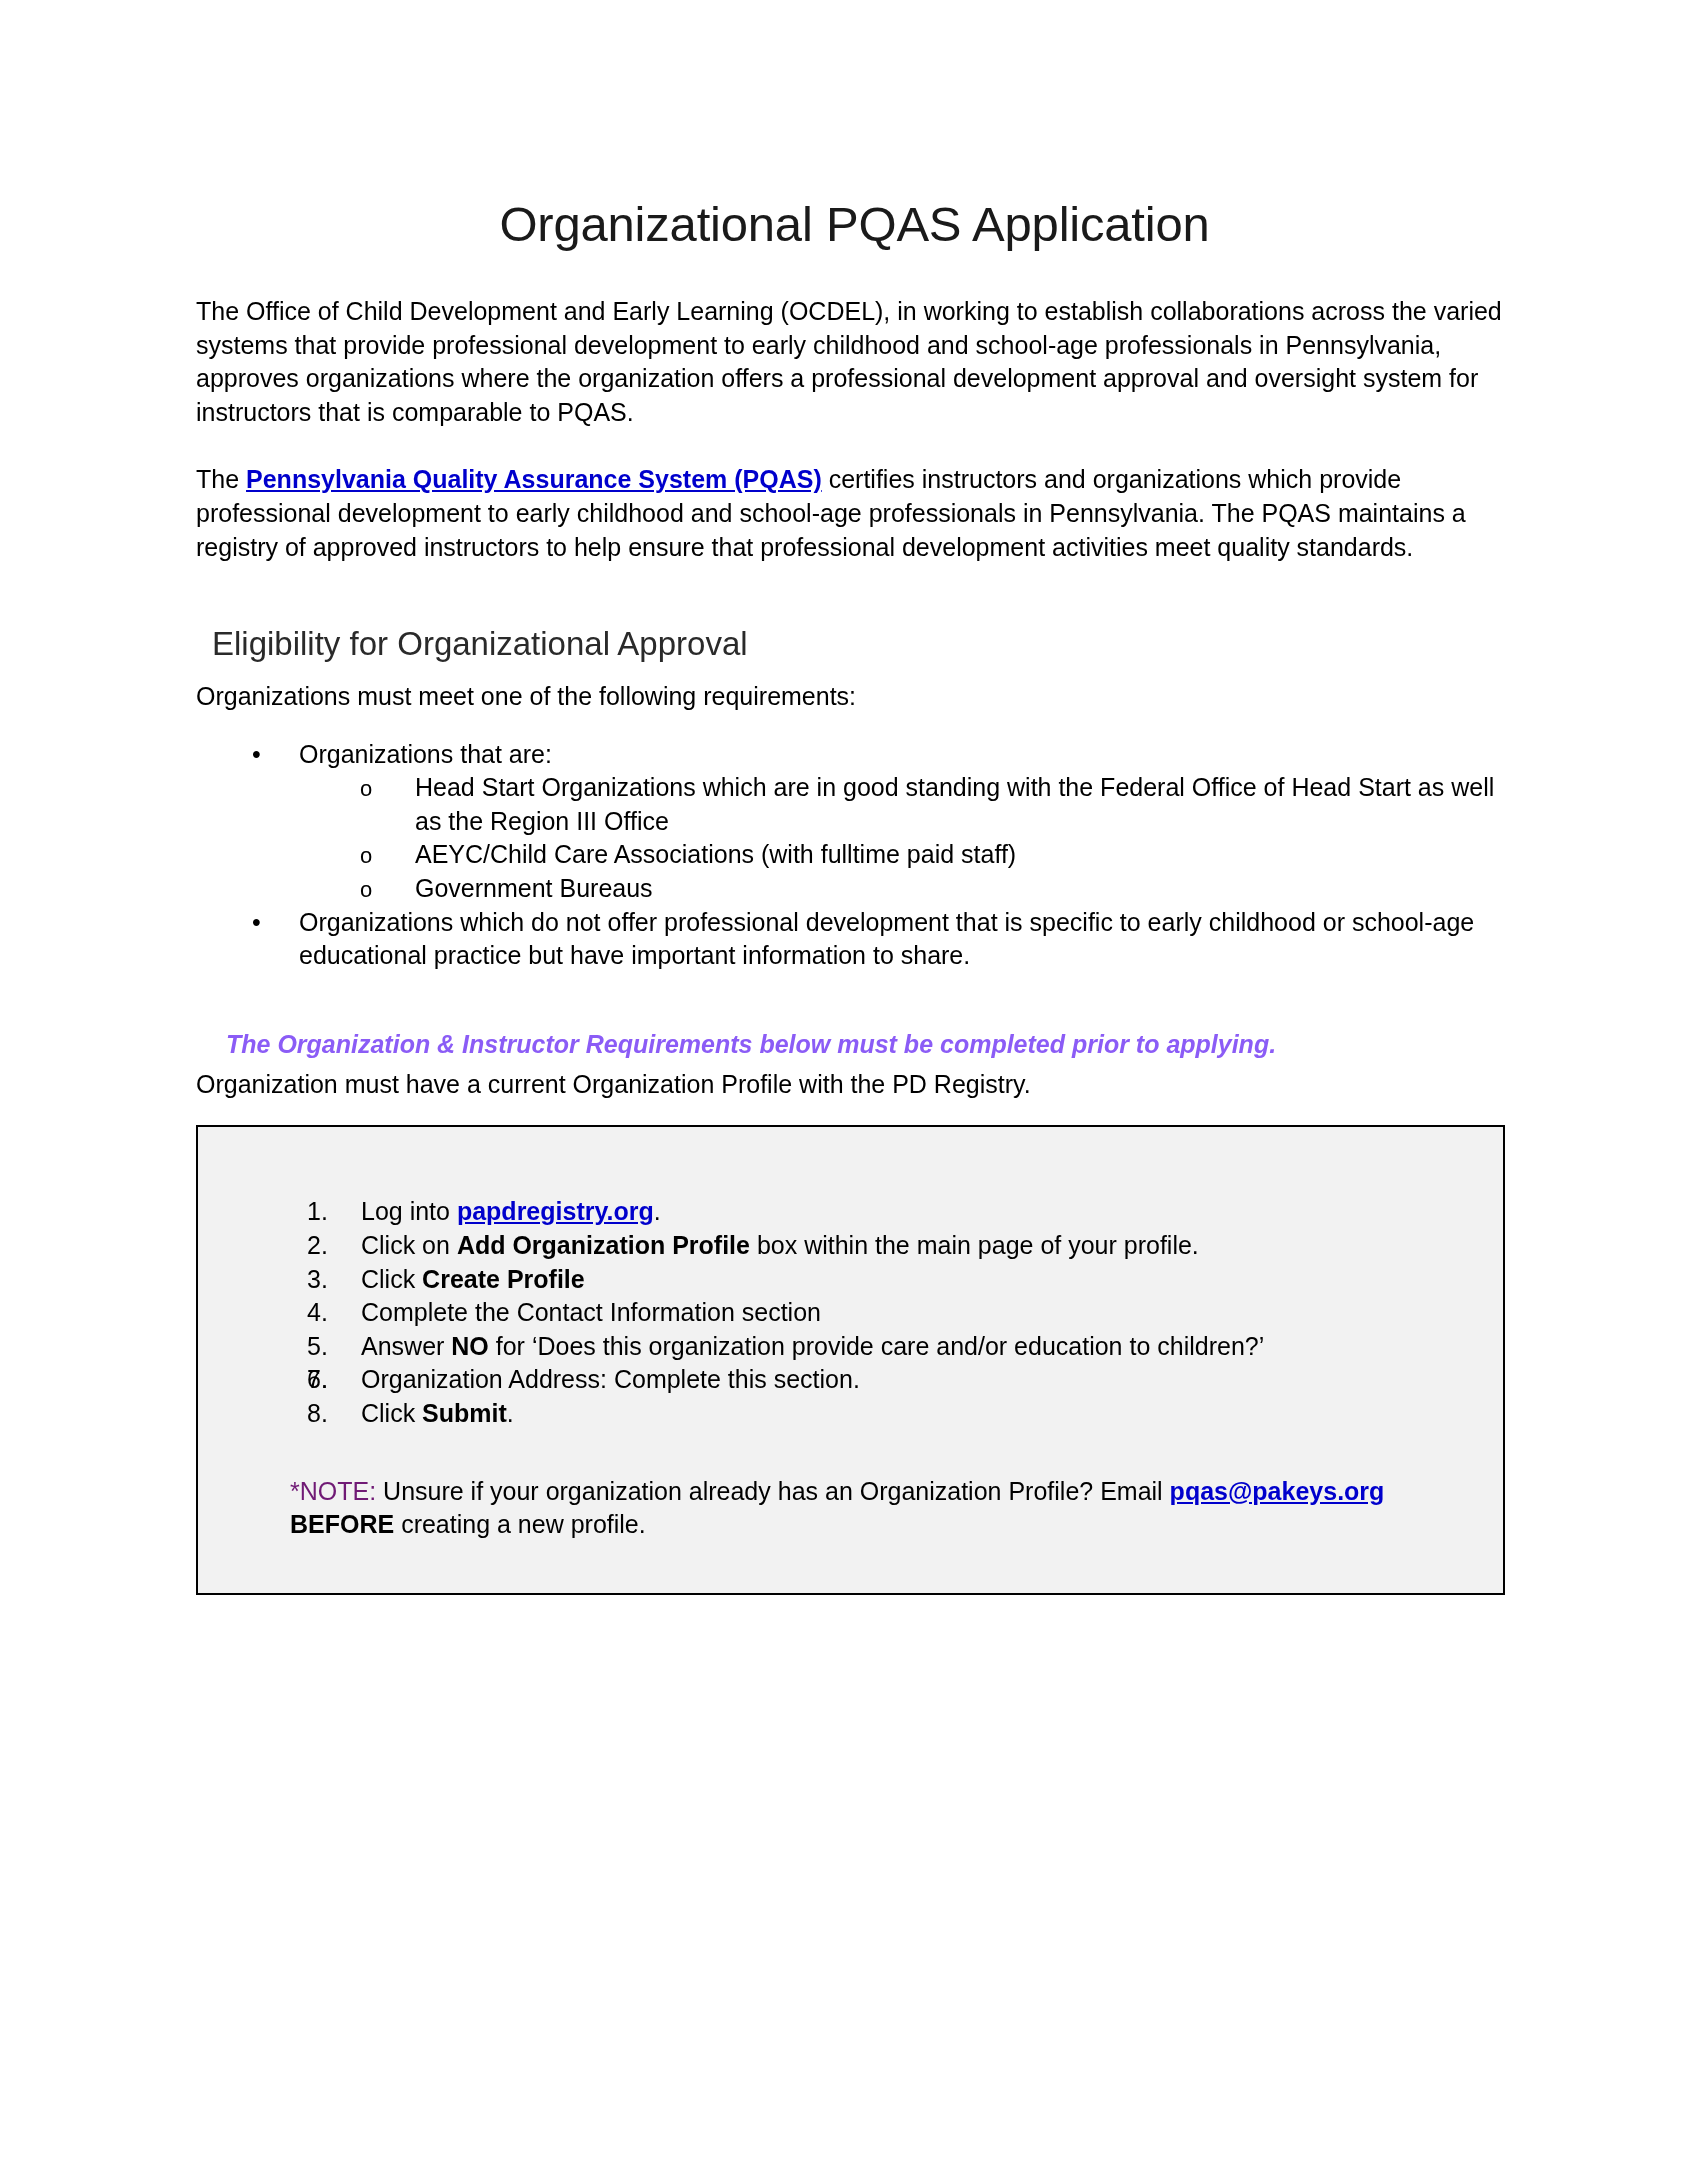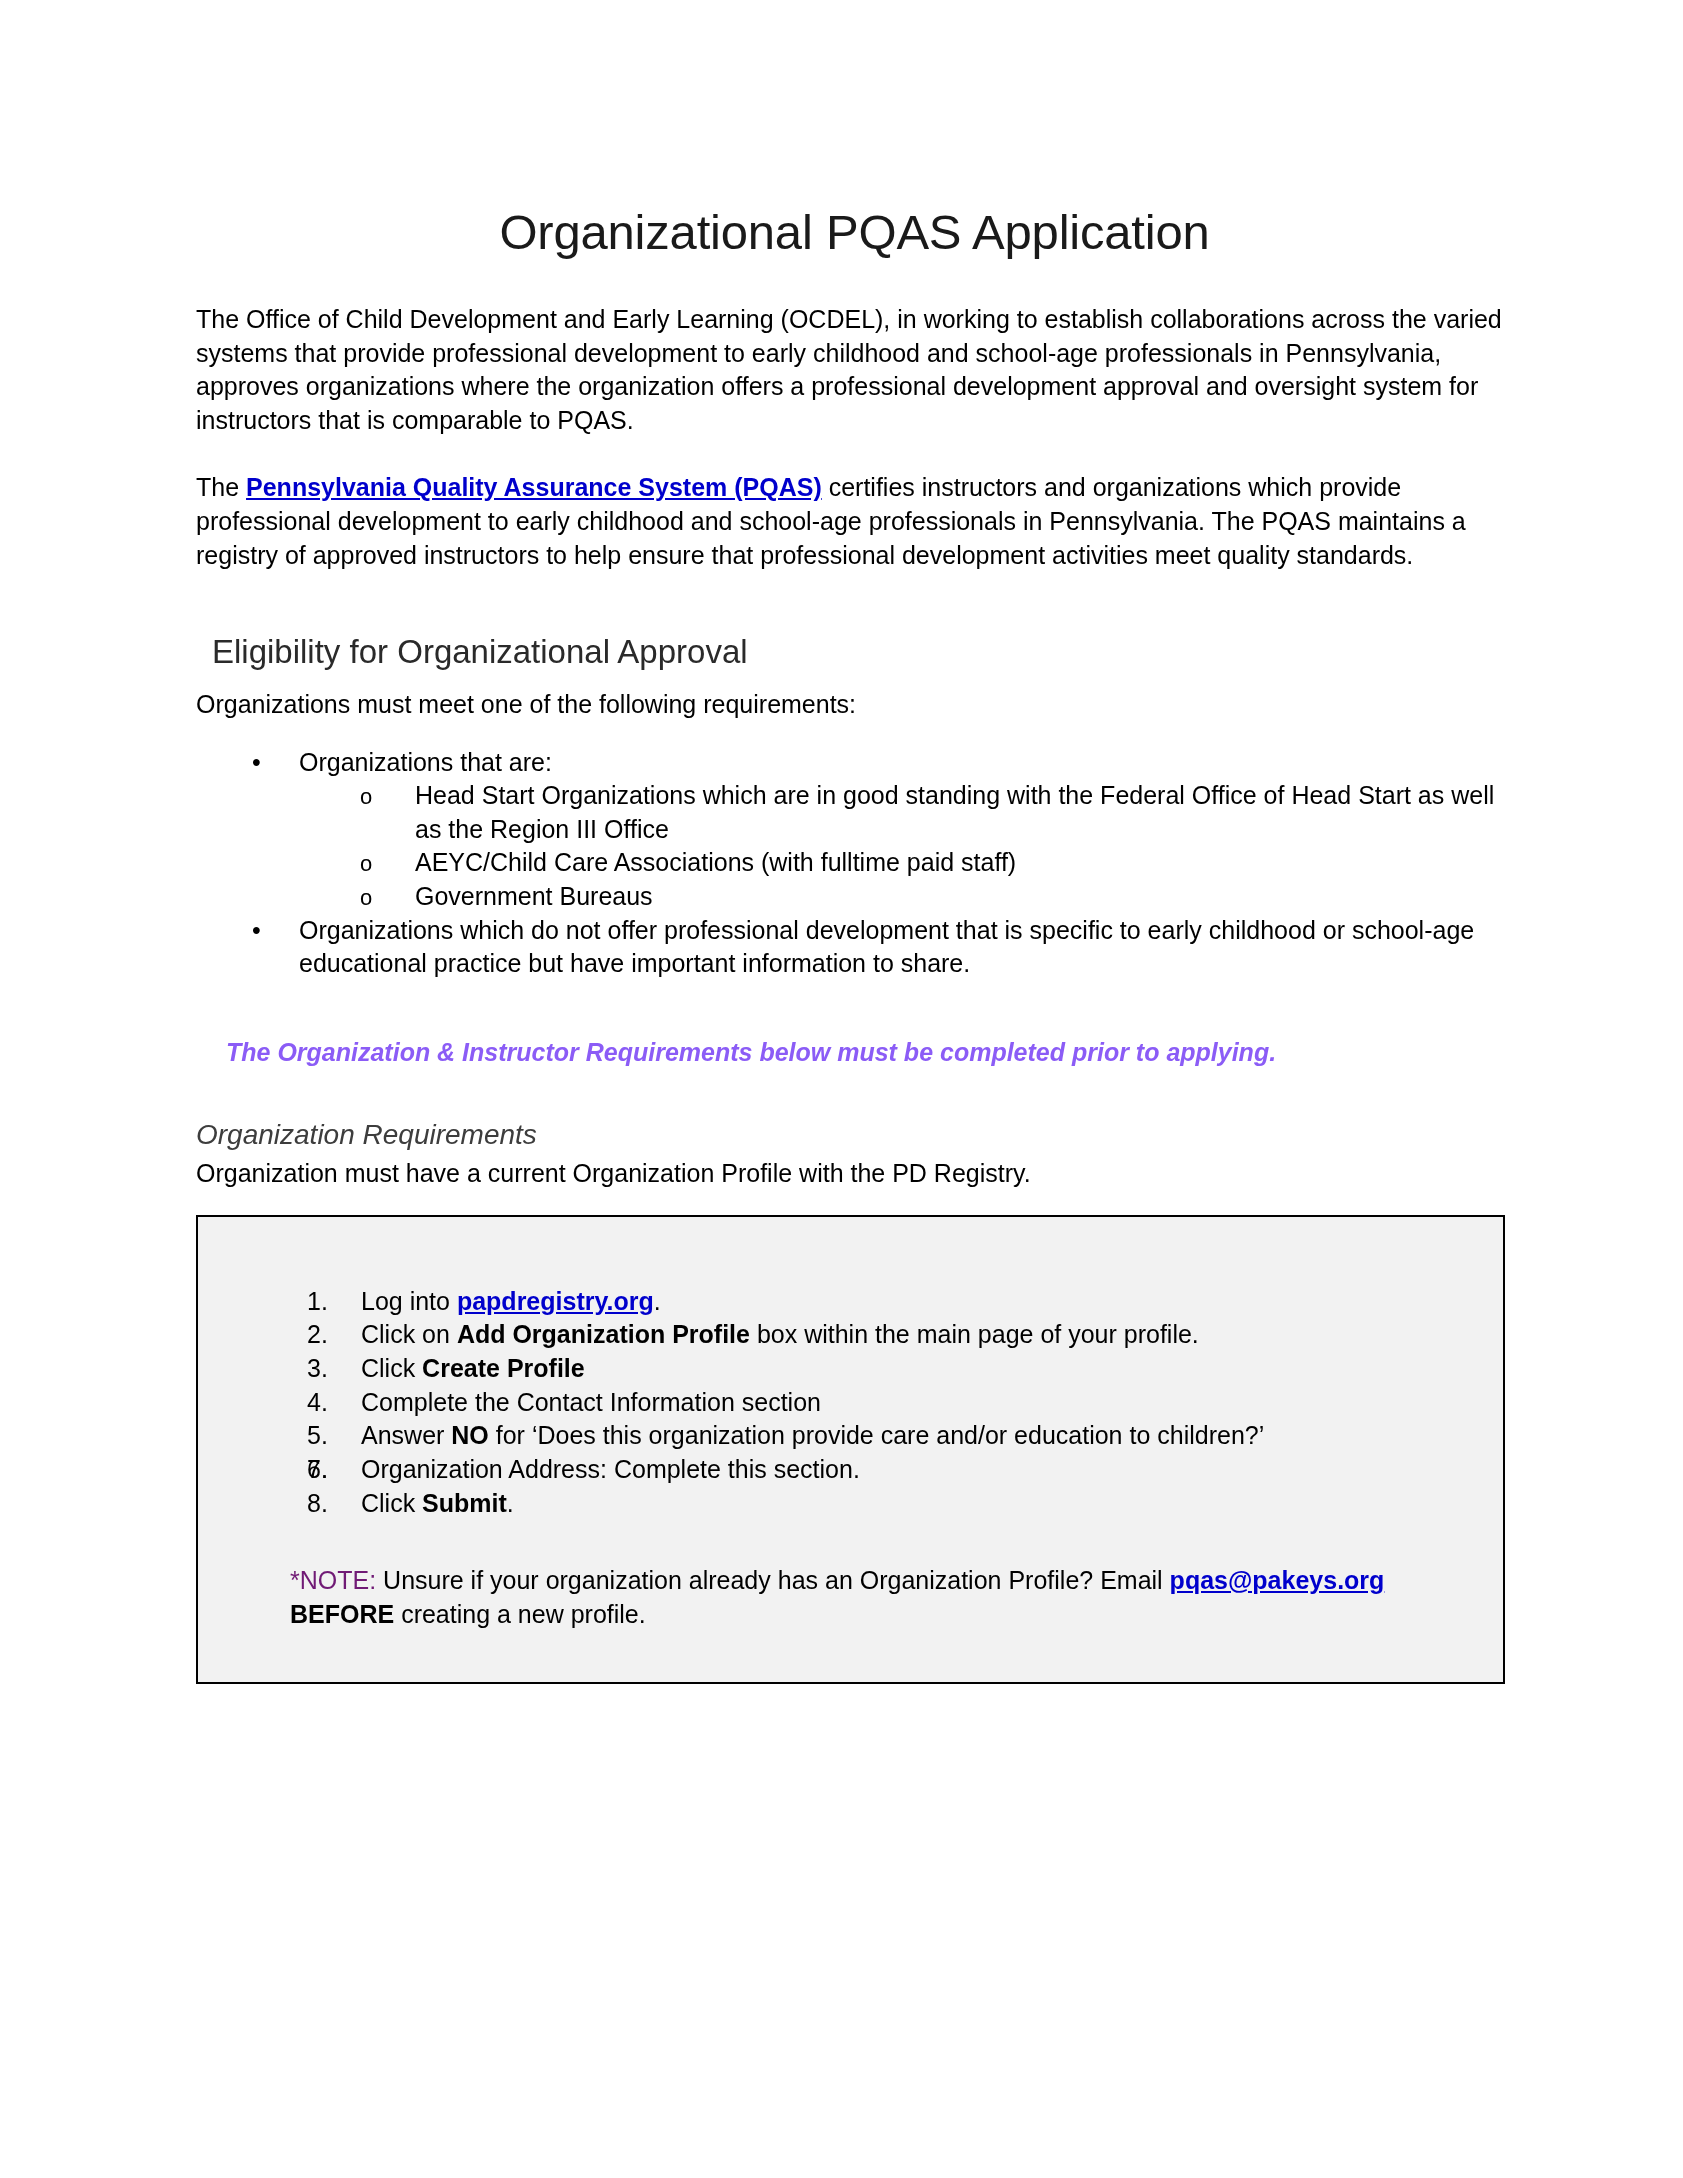--- a/index.html
+++ b/index.html
@@ -20,21 +20,21 @@
     position: relative;
     width: 1683px;
     height: 2178px;
     background: #ffffff;
     padding: 0;
   }
 
   .content {
     position: absolute;
     left: 196px;
-    top: 12px;
+    top: 4px;
     width: 1317px;
   }
 
   
   .doc-title {
     font-size: 49px;
     font-weight: 300;
     letter-spacing: -0.2px;
     text-align: center;
     color: #1a1a1a;
@@ -222,21 +222,20 @@
         </ul>
       </li>
       <li class="bullet-li">
         <span class="marker">•</span>
         <span>Organizations which do not offer professional development that is specific to early childhood or school-age educational practice but have important information to share.</span>
       </li>
     </ul>
 
     <p class="callout-red">The Organization &amp; Instructor Requirements below must be completed prior to applying.</p>
 
-    <h3 class="h-heading2">Organization Requirements</h3>
 
     <p class="para p-profile">Organization must have a current Organization Profile with the PD Registry.</p>
 
     <div class="box">
 
 
       <ol class="steps">
         <li class="step-li">
           <span class="num">1.</span>
           <span>Log into </span><span class="link">papdregistry.org</span><span class="bold"></span><span>.</span>

